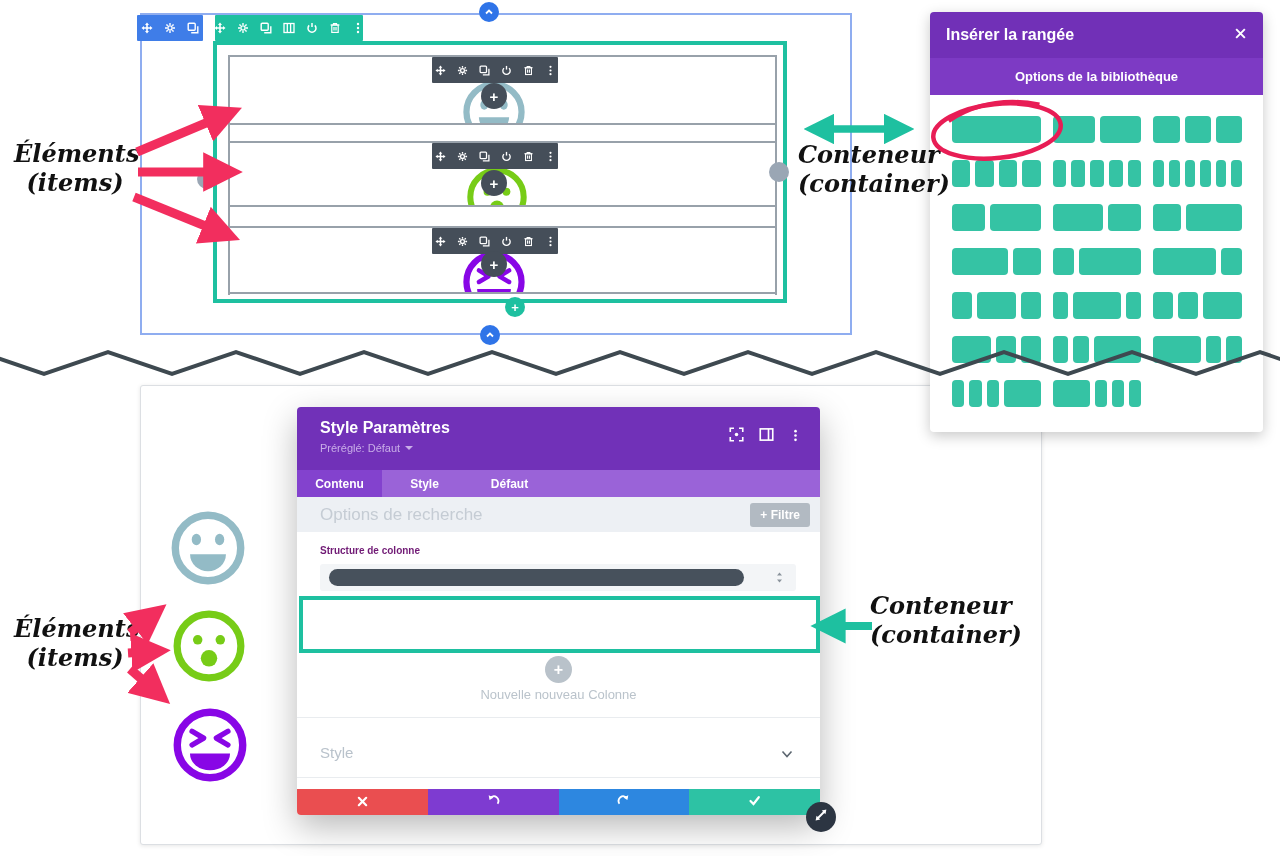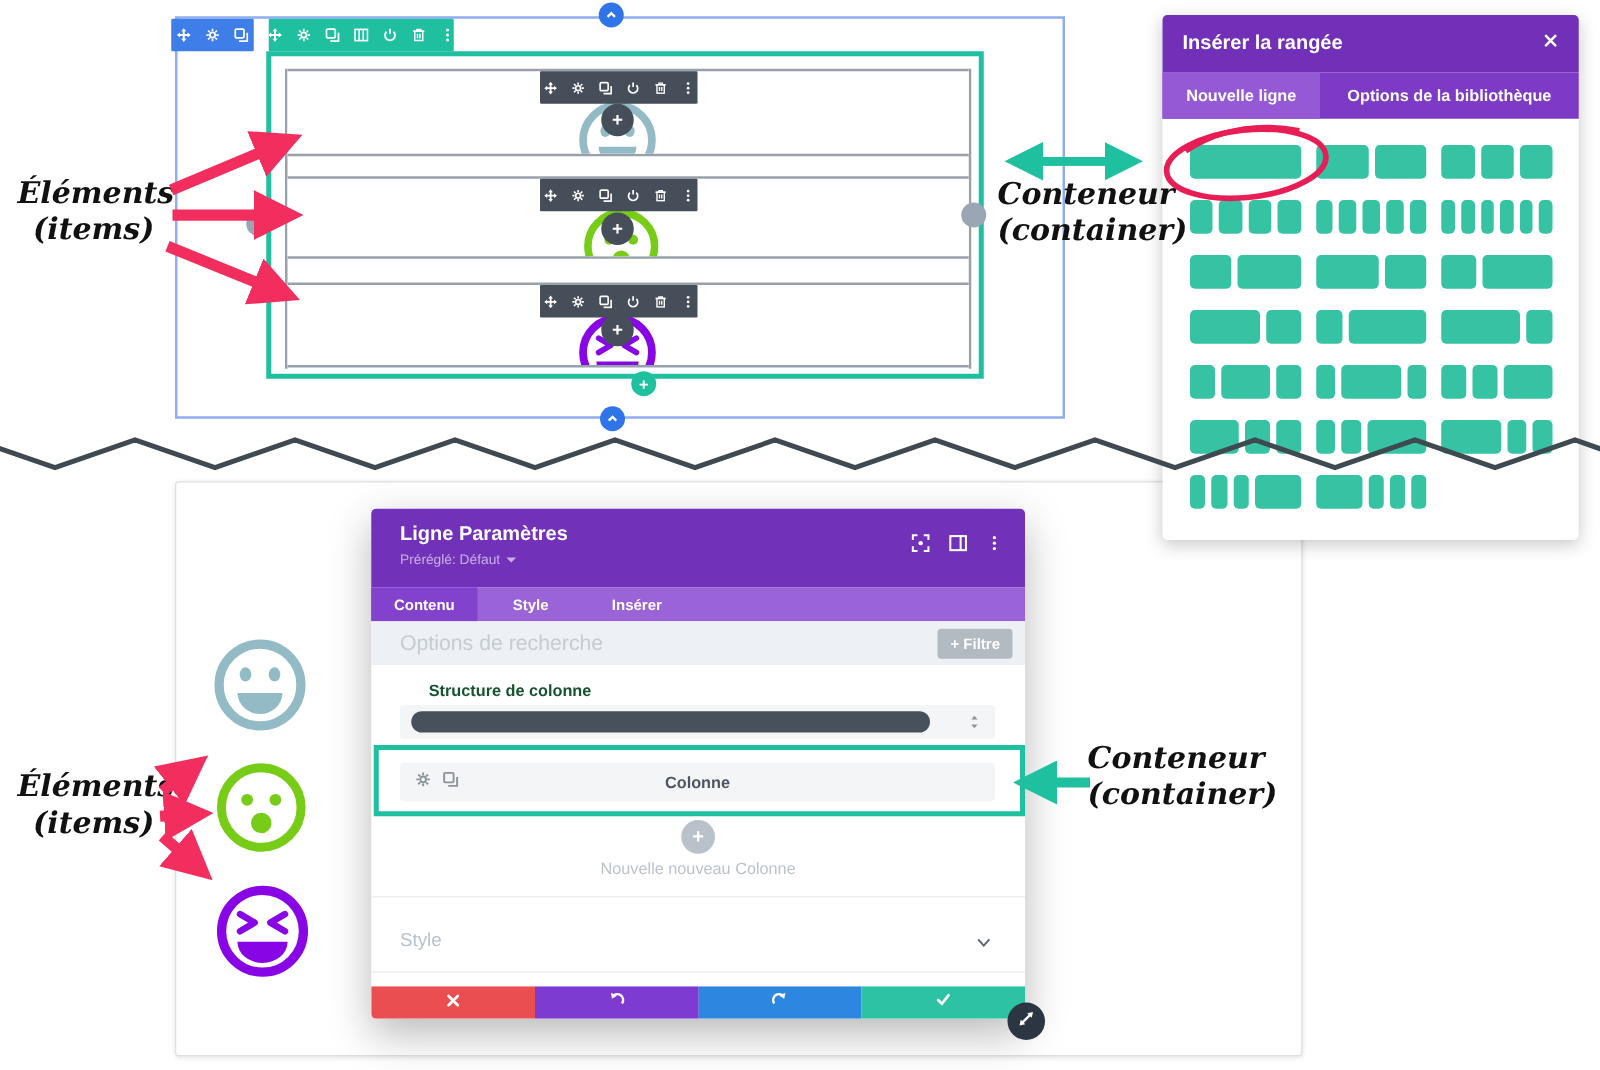--- a/index.html
+++ b/index.html
@@ -57,21 +57,21 @@
   .settings-preset{color:#c9aee8;font-size:11px;margin-top:5px;display:flex;align-items:center;gap:5px;}
   .preset-caret{width:0;height:0;border-left:4px solid transparent;border-right:4px solid transparent;border-top:4px solid #c9aee8;}
   .header-icons{position:absolute;right:18px;top:20px;display:flex;gap:15px;align-items:center;}
   .settings-tabs{position:absolute;left:0;top:63px;width:100%;height:27px;background:#9a63d8;display:flex;}
   .stab{display:flex;align-items:center;justify-content:center;color:#fff;font-size:12px;font-weight:600;width:85px;}
   .stab.active{background:#8342ce;text-align:center;}
   .search-row{position:absolute;left:0;top:90px;width:100%;height:35px;background:#edf0f4;box-sizing:border-box;
               display:flex;align-items:center;justify-content:space-between;padding:0 10px 0 23px;}
   .search-placeholder{color:#c5ccd4;font-size:17px;}
   .filter-btn{background:#b2bac2;color:#fff;font-size:12px;font-weight:600;border-radius:3px;padding:5px 10px;margin-left:21px;}
-  .field-label{color:#14532d;font-size:13px;font-weight:700;margin-left:23px;}
+  .field-label{color:#701a75;font-size:10px;font-weight:700;}
   .select-box{position:absolute;left:23px;top:157px;width:476px;height:27px;background:#f3f5f7;border-radius:3px;}
   .select-pill{position:absolute;left:9px;top:5px;width:415px;height:17px;background:#47515c;border-radius:9px;}
   .stepper{position:absolute;right:9px;top:6px;}
   .colonne-green-box{position:absolute;left:2px;top:189px;width:521px;height:57px;border:4px solid #1ec0a0;box-sizing:border-box;}
   .colonne-bar{position:absolute;left:23px;top:203px;width:476px;height:31px;background:#f3f5f7;border-radius:3px;
                display:flex;align-items:center;}
   .colonne-icons{display:flex;gap:9px;margin-left:12px;}
   .colonne-label{position:absolute;left:0;width:100%;text-align:center;color:#4c5663;font-size:13px;font-weight:600;}
   .add-plus{position:absolute;left:248px;top:249px;width:27px;height:27px;border-radius:50%;background:#b9c2ca;color:#fff;
             display:flex;align-items:center;justify-content:center;font-size:16px;font-weight:bold;}
@@ -380,21 +380,20 @@
   <div class="abs dot gray-dot" style="left:769px;top:162px;"></div>
 
   <div class="abs insert-modal">
     <div class="insert-header">
       <span class="insert-title">Insérer la rangée</span>
       <span><svg width="13" height="13" viewBox="0 0 12 12">
             <path d="M2 2 L10 10 M10 2 L2 10" stroke="#fff" stroke-width="1.8"></path>
           </svg></span>
     </div>
     <div class="insert-tabs">
-      <div class="itab itab-1 active">Nouvelle ligne</div>
       <div class="itab itab-2">Options de la bibliothèque</div>
     </div>
     <div id="row-layouts-grid">
         <div class="layout-group">
           <div class="layout-box" style="flex-grow: 1;"></div>
         </div>
         <div class="layout-group">
           <div class="layout-box" style="flex-grow: 1;"></div>
           <div class="layout-box" style="flex-grow: 1;"></div>
         </div>
@@ -515,21 +514,21 @@
     <svg width="76" height="76" viewBox="0 0 72 72">
         <circle cx="36" cy="36" r="31" fill="#fff" stroke="#8806e6" stroke-width="7"></circle>
         <path d="M19 23 L30 29.5 L19 36" fill="none" stroke="#8806e6" stroke-width="5" stroke-linecap="round" stroke-linejoin="round"></path>
         <path d="M53 23 L42 29.5 L53 36" fill="none" stroke="#8806e6" stroke-width="5" stroke-linecap="round" stroke-linejoin="round"></path>
         <path d="M17 44 H55 A19 16 0 0 1 17 44 Z" fill="#8806e6"></path>
       </svg>
   </div>
 
   <div class="abs settings-modal">
     <div class="settings-header">
-      <div class="settings-title">Ligne Paramètres</div>
+      <div class="settings-title">Style Paramètres</div>
       <div class="settings-preset">
         <span>Préréglé: Défaut</span>
         <span class="preset-caret"></span>
       </div>
       <div class="header-icons">
         <span><svg width="15" height="15" viewBox="0 0 12 12">
               <g fill="none" stroke="#fff" stroke-width="1.3">
                 <path d="M1 4V1h3M8 1h3v3M11 8v3H8M4 11H1V8"></path>
               </g>
               <circle cx="6" cy="6" r="1.4" fill="#fff"></circle>
@@ -546,55 +545,38 @@
                 <circle cx="6" cy="6" r="1.2"></circle>
                 <circle cx="6" cy="10" r="1.2"></circle>
               </g>
             </svg></span>
       </div>
     </div>
 
     <div class="settings-tabs">
       <div class="stab active">Contenu</div>
       <div class="stab">Style</div>
-      <div class="stab">Insérer</div>
+      <div class="stab">Défaut</div>
     </div>
 
     <div class="search-row">
       <span class="search-placeholder">Options de recherche</span>
       <span class="filter-btn">+ Filtre</span>
     </div>
 
     <div class="abs field-label" style="left:23px;top:138px;">Structure de colonne</div>
 
     <div class="select-box">
       <div class="select-pill"></div>
       <span class="stepper"><svg width="15" height="15" viewBox="0 0 15 15">
             <path d="M5 5.5 L7.5 2.5 L10 5.5 Z M5 9.5 L7.5 12.5 L10 9.5 Z" fill="#8a939c"></path>
           </svg></span>
     </div>
 
     <div class="colonne-green-box"></div>
-    <div class="colonne-bar">
-      <div class="colonne-icons">
-        <span><svg width="13" height="13" viewBox="0 0 12 12">
-              <g stroke="#8a939c" stroke-width="1.4" fill="none">
-                <circle cx="6" cy="6" r="2.1"></circle>
-                <path d="M6 1v2M6 9v2M1 6h2M9 6h2M2.4 2.4l1.4 1.4M8.2 8.2l1.4 1.4M9.6 2.4L8.2 3.8M3.8 8.2L2.4 9.6"></path>
-              </g>
-            </svg></span>
-        <span><svg width="13" height="13" viewBox="0 0 12 12">
-              <g fill="none" stroke="#8a939c" stroke-width="1.4">
-                <rect x="1.2" y="1.2" width="7" height="7" rx="1"></rect>
-                <path d="M4.2 10.8h6.6V4.2"></path>
-              </g>
-            </svg></span>
-      </div>
-      <span class="colonne-label">Colonne</span>
-    </div>
 
     <div class="add-plus">+</div>
     <div class="add-label">Nouvelle nouveau Colonne</div>
 
     <div class="hr" style="top:310px;"></div>
     <div class="lien-label">Style</div>
     <span class="lien-chevron"><svg width="14" height="14" viewBox="0 0 14 14">
           <path d="M2.5 4.5 L7 9.5 L11.5 4.5" fill="none" stroke="#5c6670" stroke-width="1.6"></path>
         </svg></span>
     <div class="hr" style="top:370px;"></div>

